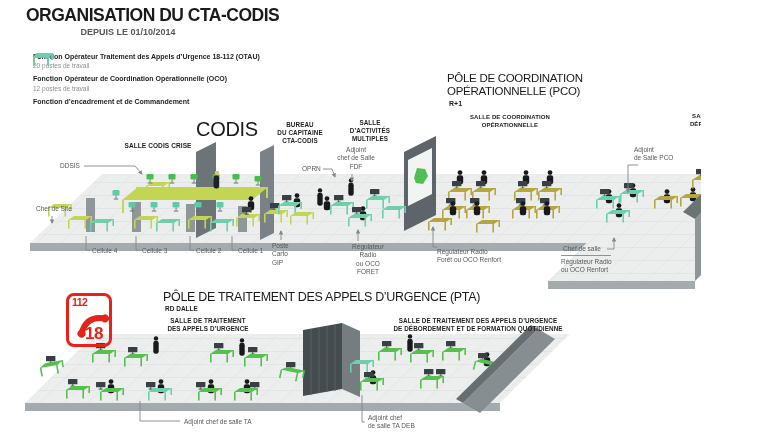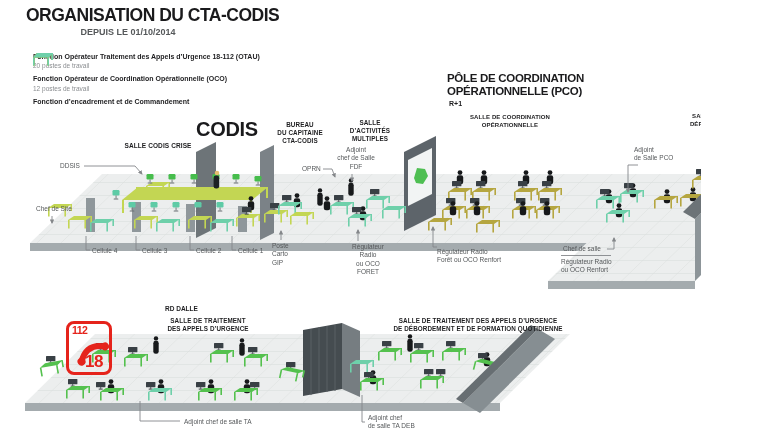--- a/index.html
+++ b/index.html
@@ -1,29 +1,29 @@
 <!DOCTYPE html>
 <html><head>
 <meta charset="utf-8">
 <style>
   html,body{margin:0;padding:0;background:#ffffff;font-family:"Liberation Sans",sans-serif;}
   #canvas{position:relative;width:701px;height:441px;background:#ffffff;overflow:hidden;}
   svg{position:absolute;left:0;top:0;}
   .ttl{position:absolute;font-weight:700;color:#1a1a1c;letter-spacing:-0.5px;font-size:17.5px;text-align:center;white-space:nowrap;}
   .sub{position:absolute;font-weight:700;color:#55585a;font-size:9px;text-align:center;letter-spacing:0;}
-  .big{position:absolute;font-weight:700;color:#1a1a1c;letter-spacing:-0.3px;white-space:pre-line;line-height:1.12;}
+  .big{position:absolute;font-weight:400;color:#1a1a1c;letter-spacing:-0.3px;white-space:pre-line;line-height:1.12;}
   .rm{position:absolute;font-weight:700;color:#1d1d1f;font-size:6.3px;text-align:center;white-space:pre-line;line-height:1.3;letter-spacing:0.1px;}
   .sm{position:absolute;font-weight:400;color:#55585a;font-size:6.5px;white-space:pre-line;line-height:1.3;}
   .lvl{position:absolute;font-weight:700;color:#1d1d1f;font-size:7px;}
   .legend{position:absolute;left:33px;top:53px;display:flex;flex-direction:column;gap:6px;}
   .leg-item{display:flex;align-items:flex-start;gap:8px;}
   .leg-txt{display:flex;flex-direction:column;}
   .leg-lab{font-weight:700;color:#1d1d1f;font-size:7px;line-height:1.2;}
   .leg-sub{font-weight:400;color:#8a8d90;font-size:6.5px;margin-top:1px;}
-  #logo{position:absolute;left:66px;top:293px;width:46px;height:54px;border:3px solid #e5231b;border-radius:8px;box-sizing:border-box;margin-top:28px;}
+  #logo{position:absolute;left:66px;top:293px;width:46px;height:54px;border:3px solid #e5231b;border-radius:8px;box-sizing:border-box;}
   #logo .n112{position:absolute;left:3px;top:0px;font-weight:700;font-size:10.5px;color:#e5231b;letter-spacing:-0.5px;}
   #logo .n18{position:absolute;right:6px;bottom:0px;font-weight:700;font-size:17px;color:#e5231b;letter-spacing:-0.5px;}
   
   .ch{color:#c3d653}.tl{color:#6ed0aa}.ol{color:#b5a640}.gr{color:#54c14e}
   .pp{color:#17191b}.cg{color:#46bd4c}.ct{color:#5ecba6}
 </style>
 </head>
 <body>
 
 <div id="canvas">
@@ -350,20 +350,21 @@
   <div class="rm" style="left:676px;top:113px;width:86px;font-size:6px;">SALLE DE VEILLE
 DÉPARTEMENTALE</div>
   <div class="sm" style="left:634px;top:146px;">Adjoint
 de Salle PCO</div>
   <div class="sm" style="left:437px;top:248px;">Régulateur Radio
 Forêt ou OCO Renfort</div>
   <div class="sm" style="left:563px;top:245px;">Chef de salle</div>
   <div class="sm" style="left:561px;top:258px;">Régulateur Radio
 ou OCO Renfort</div>
 
+  <div class="big" style="left:163px;top:290px;font-size:12.5px;">PÔLE DE TRAITEMENT DES APPELS D’URGENCE (PTA)</div>
   <div class="lvl" style="left:165px;top:305px;font-size:6.5px;">RD DALLE</div>
   <div class="rm" style="left:152px;top:317px;width:112px;">SALLE DE TRAITEMENT
 DES APPELS D’URGENCE</div>
   <div class="rm" style="left:370px;top:317px;width:216px;">SALLE DE TRAITEMENT DES APPELS D’URGENCE
 DE DÉBORDEMENT ET DE FORMATION QUOTIDIENNE</div>
   <div class="sm" style="left:184px;top:418px;">Adjoint chef de salle TA</div>
   <div class="sm" style="left:368px;top:414px;">Adjoint chef
 de salle TA DEB</div>
 
   <div id="logo">

